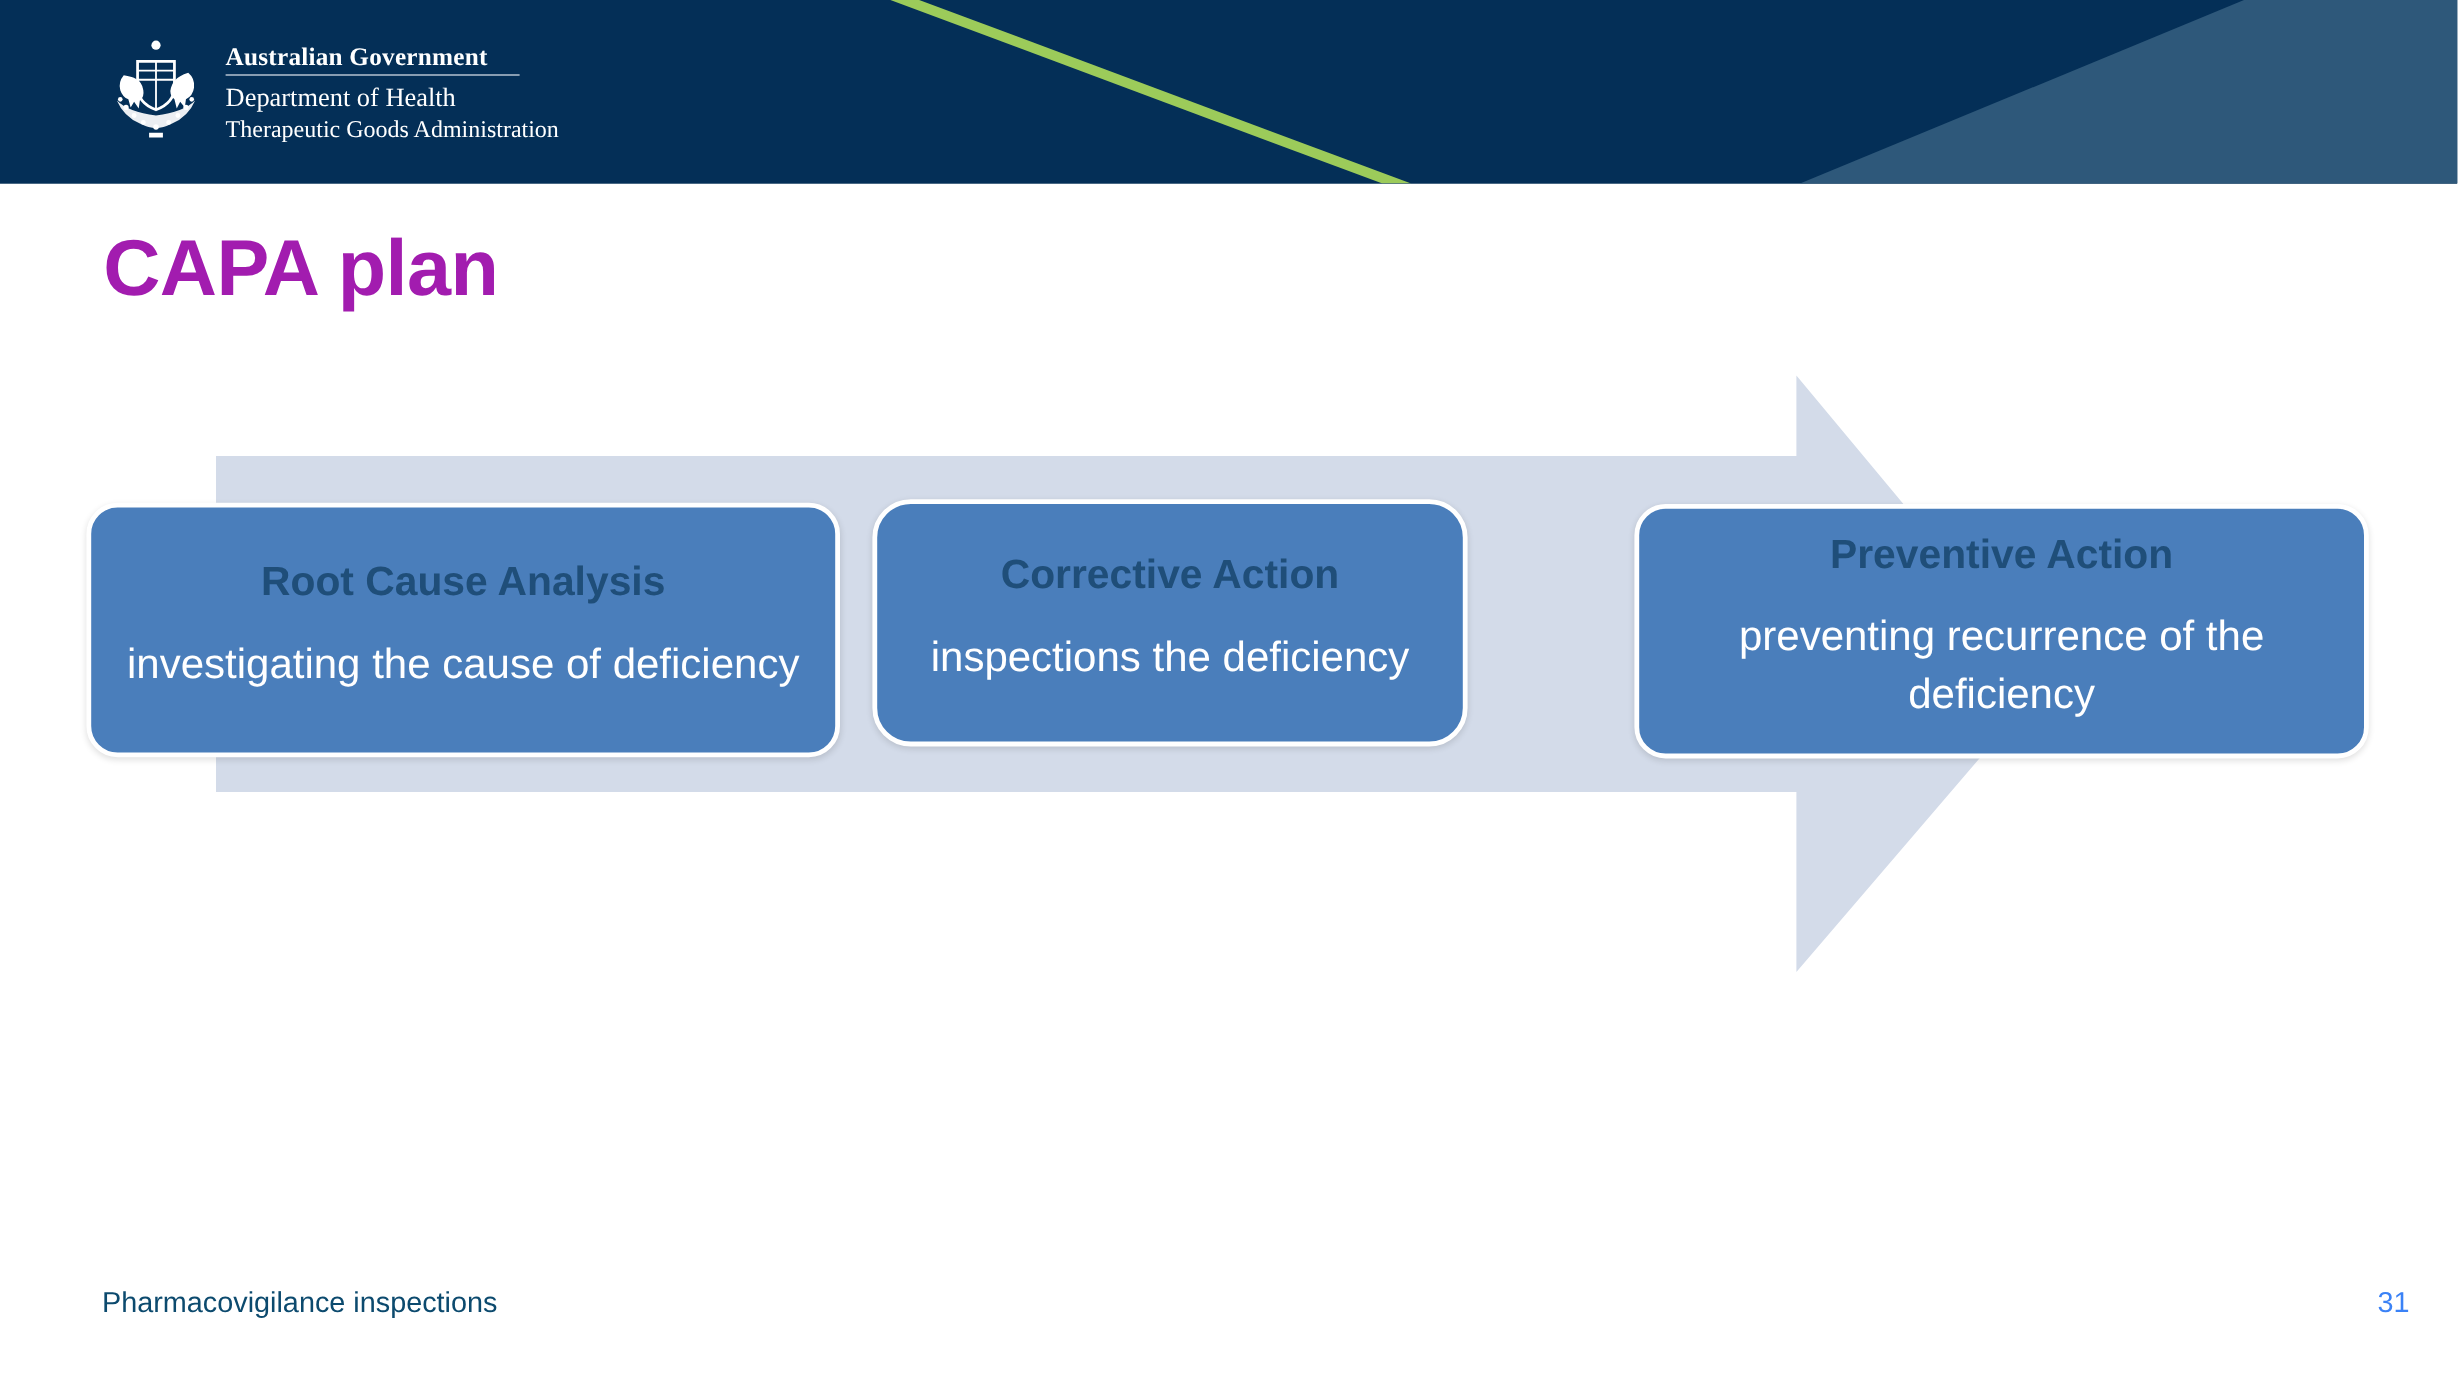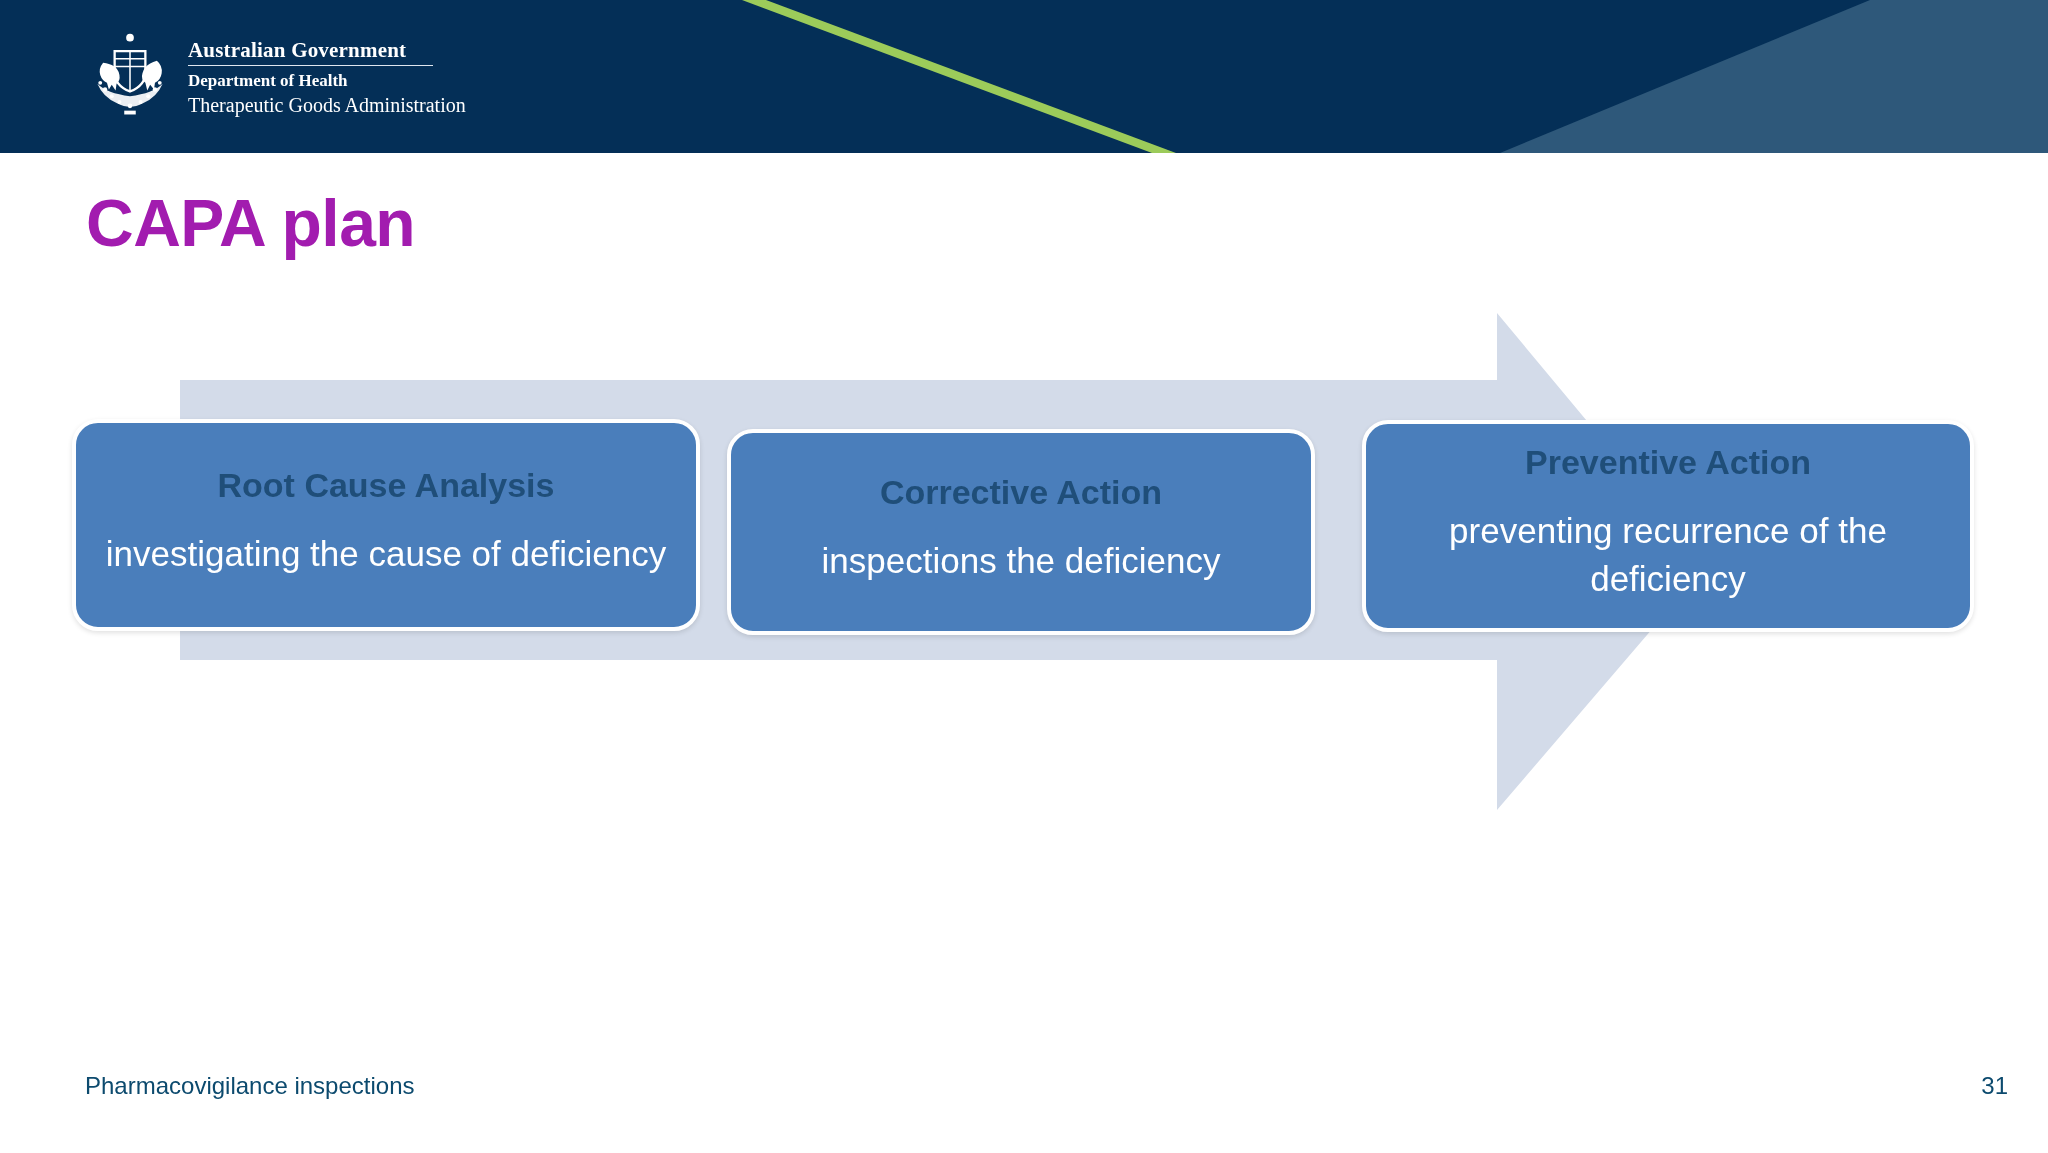--- a/index.html
+++ b/index.html
@@ -62,22 +62,22 @@
     font-size: 21px;
     font-weight: bold;
     letter-spacing: .2px;
     line-height: 1.15;
     padding-bottom: 3px;
     border-bottom: 1.5px solid #dfe6ef;
     margin-bottom: 4px;
     width: 245px;
   }
   .logo-line-dept {
-    font-size: 17px;
-    font-weight: bold;
+    font-size: 22px;
+    font-weight: normal;
     line-height: 1.25;
   }
   .logo-line-tga {
     font-size: 20px;
     font-weight: normal;
     line-height: 1.3;
   }
 
   
   #page-title {
@@ -120,23 +120,24 @@
     box-shadow: 0 2px 5px rgba(0,0,0,0.12);
   }
   #box-1 {
     left: 72px;
     top: 179px;
     width: 628px;
     height: 212px;
   }
   #box-2 {
     left: 727px;
-    top: 189px;
-    width: 588px;
+    top: 176px;
+    width: 496px;
     height: 206px;
+    border-radius: 32px;
   }
   #box-3 {
     left: 1362px;
     top: 180px;
     width: 612px;
     height: 212px;
   }
   .capa-heading {
     color: #1f4e79;
     font-size: 34px;
@@ -160,21 +161,21 @@
     top: 1072px;
     font-size: 24px;
     color: #0c4a6e;
     white-space: nowrap;
   }
   #page-number {
     position: absolute;
     right: 40px;
     top: 1072px;
     font-size: 24px;
-    color: #0c4a6e;
+    color: #3b82f6;
   }
 </style>
 </head>
 <body>
 
 <div id="slide">
 
   <div id="header-band">
     <svg id="header-wedge-svg" viewBox="0 0 2048 153" preserveAspectRatio="none">
 

